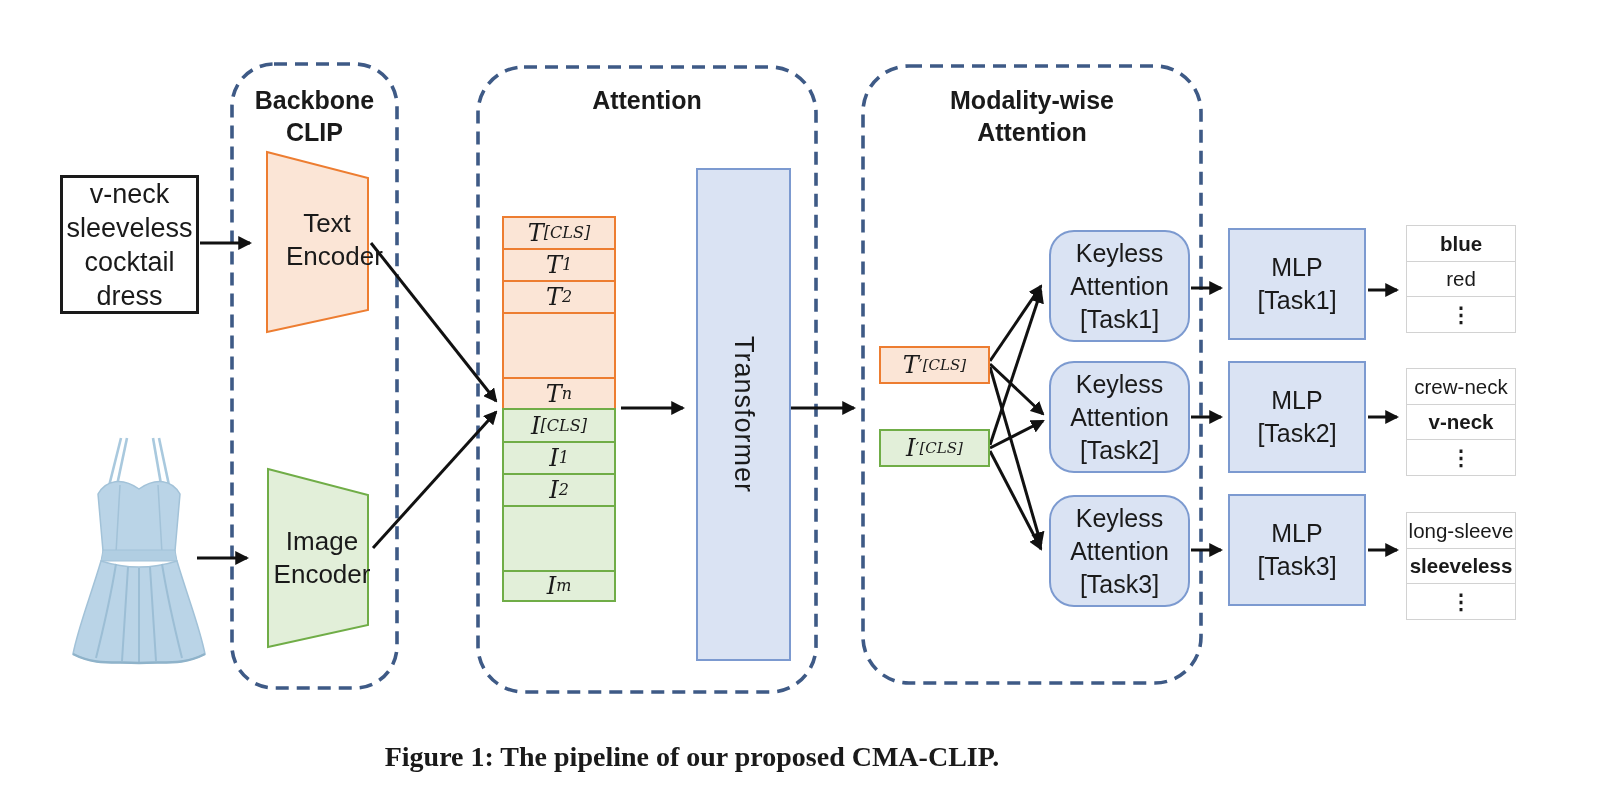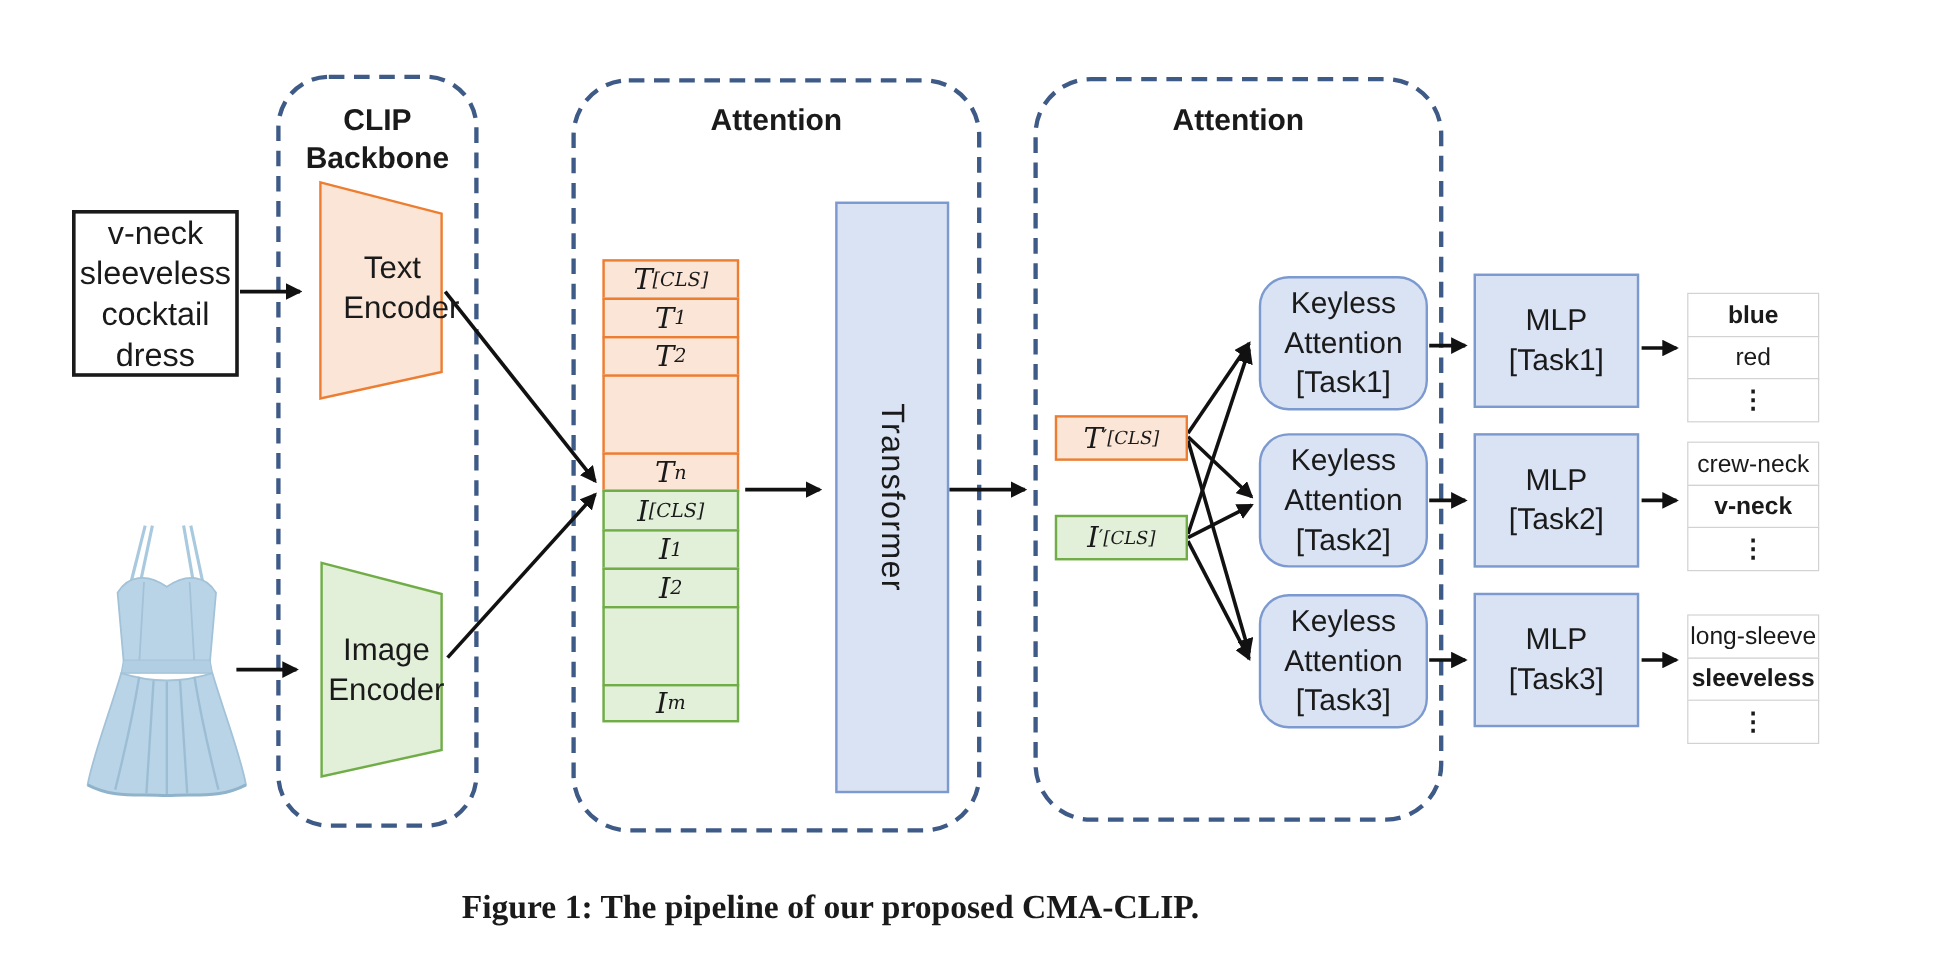--- a/index.html
+++ b/index.html
@@ -143,27 +143,28 @@
       <path d="M48,134 C43,165 36,196 28,228"></path>
       <path d="M60,137 C58,168 56,200 54,231"></path>
       <path d="M71,138 C71,170 71,202 71,232"></path>
       <path d="M82,137 C84,168 86,200 88,231"></path>
       <path d="M94,134 C99,165 106,196 114,228"></path>
     </g>
     <path d="M5,224 C28,236 48,231 71,233 C94,231 114,236 137,224" fill="none" stroke="#8FB3CA" stroke-width="2.5"></path>
   </svg>
 
   <div class="abs sec-title" style="left:232px;top:84px;width:165px;">
+    <span style="display:block">Backbone</span>
     <span style="display:block">CLIP</span>
-    <span style="display:block">Backbone</span>
   </div>
   <div class="abs sec-title" style="left:478px;top:84px;width:338px;">
     <span style="display:block">Attention</span>
   </div>
   <div class="abs sec-title" style="left:863px;top:84px;width:338px;">
+    <span style="display:block">Modality-wise</span>
     <span style="display:block">Attention</span>
   </div>
 
   <div class="abs enc-label" style="left:267px;top:207px;width:101px;padding-left:19px;">
     <span style="display:block">Text</span>
     <span style="display:block">Encoder</span>
   </div>
   <div class="abs enc-label" style="left:267px;top:525px;width:110px;">
     <span style="display:block">Image</span>
     <span style="display:block">Encoder</span>
@@ -245,21 +246,21 @@
   </div>
   <div class="abs bluebox mlp" style="top:361px;">
     <span>MLP</span>
     <span>[Task2]</span>
   </div>
   <div class="abs bluebox mlp" style="top:494px;">
     <span>MLP</span>
     <span>[Task3]</span>
   </div>
 
-  <div class="abs outlist" style="top:244px;text-align:right;">
+  <div class="abs outlist" style="top:225px;text-align:right;">
     <div class="outrow bold">blue</div>
     <div class="outrow">red</div>
     <div class="outrow dots">⋮</div>
   </div>
   <div class="abs outlist" style="top:368px;">
     <div class="outrow">crew-neck</div>
     <div class="outrow bold">v-neck</div>
     <div class="outrow dots">⋮</div>
   </div>
   <div class="abs outlist" style="top:512px;">

